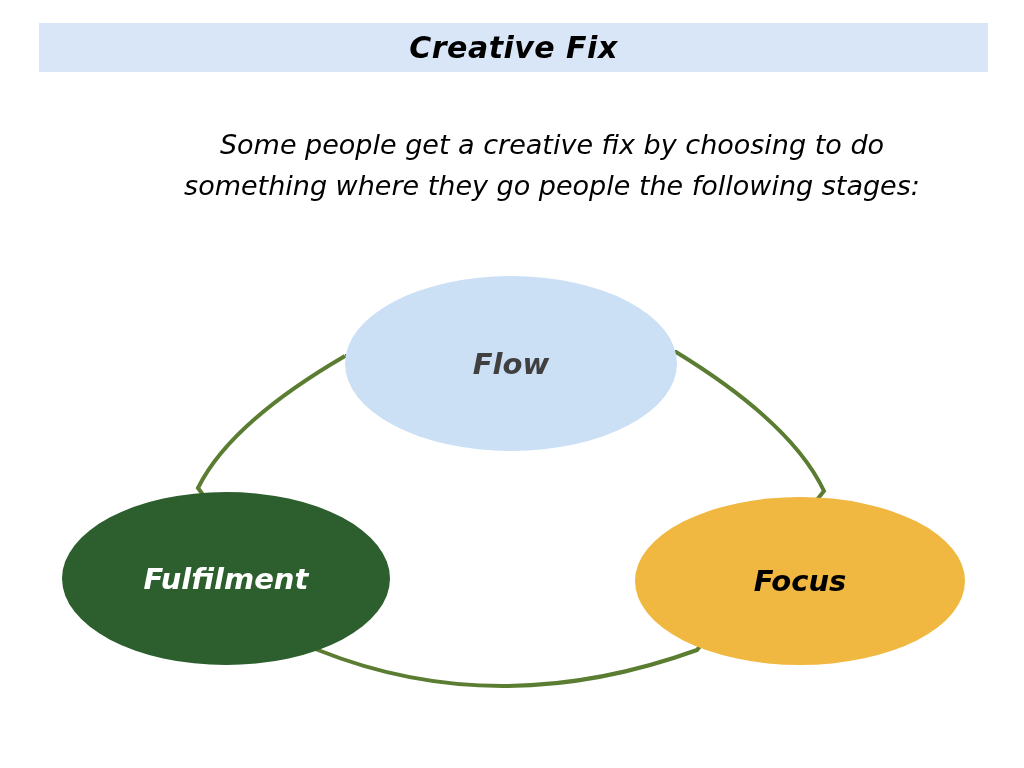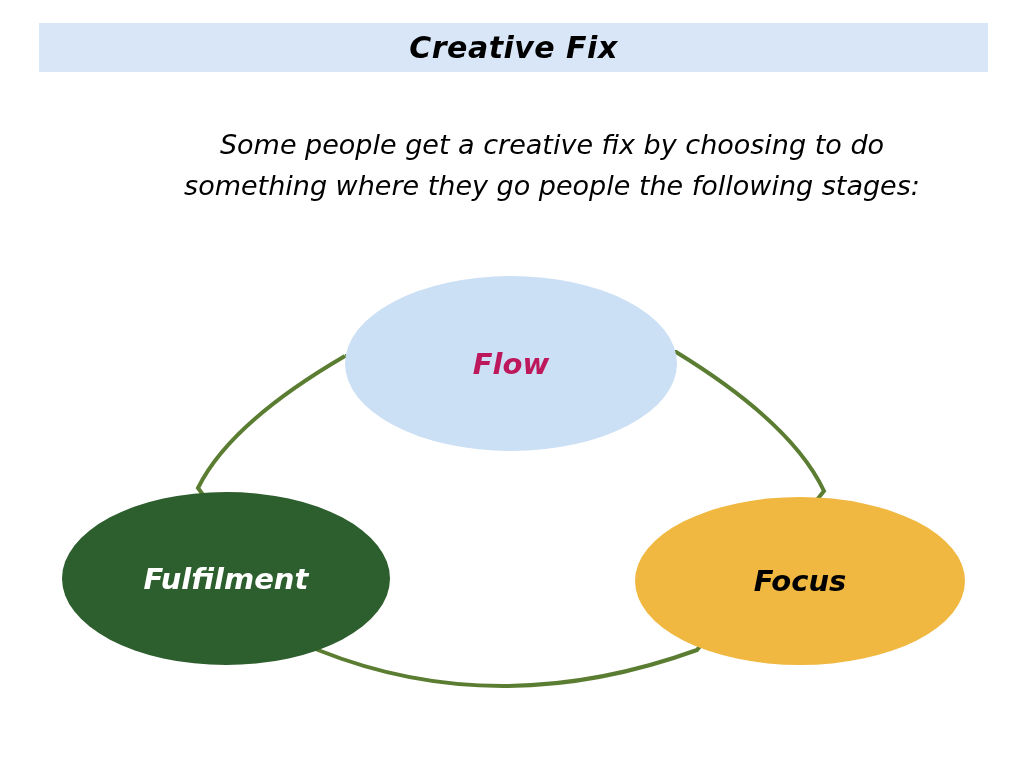--- a/index.html
+++ b/index.html
@@ -105,21 +105,21 @@
     <span>Some people get a creative fix by choosing to do</span><br>
     <span>something where they go people the following stages:</span>
   </p>
 
   <div class="diagram">
 
     <svg class="connector-svg" width="1024" height="768" viewBox="0 0 1024 768">
       <path d="M 345 356 Q 230 423 198 488 L 318 650 Q 498 722 697 650 L 824 491 Q 792 423 676 352 L 345 356" fill="none" stroke-width="4" style="stroke: rgb(90, 125, 50);"></path>
     </svg>
 
-    <div class="node node-flow" style="background-color: rgb(203, 223, 245); color: #be185d;">
+    <div class="node node-flow" style="background-color: rgb(203, 223, 245); color: #404040;">
       <span>Flow</span>
     </div>
 
     <div class="node node-focus" style="background-color: rgb(240, 184, 64); color: rgb(0, 0, 0);">
       <span>Focus</span>
     </div>
 
     <div class="node node-fulfilment" style="background-color: rgb(45, 94, 45); color: rgb(255, 255, 255);">
       <span>Fulfilment</span>
     </div>

